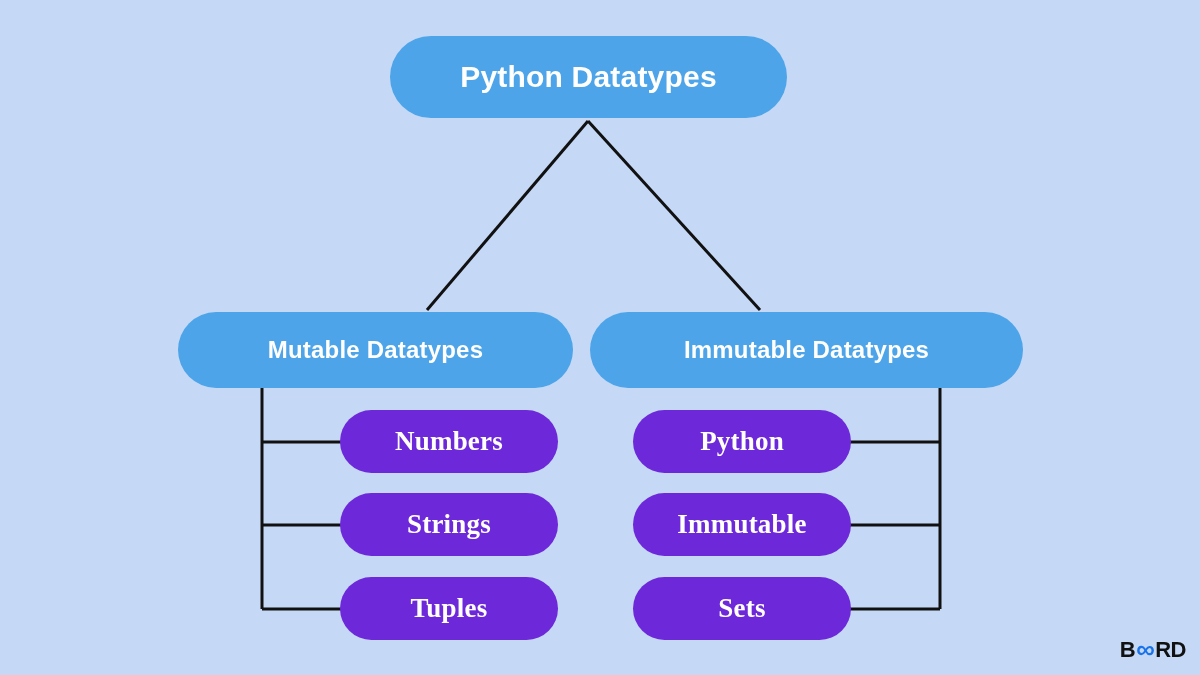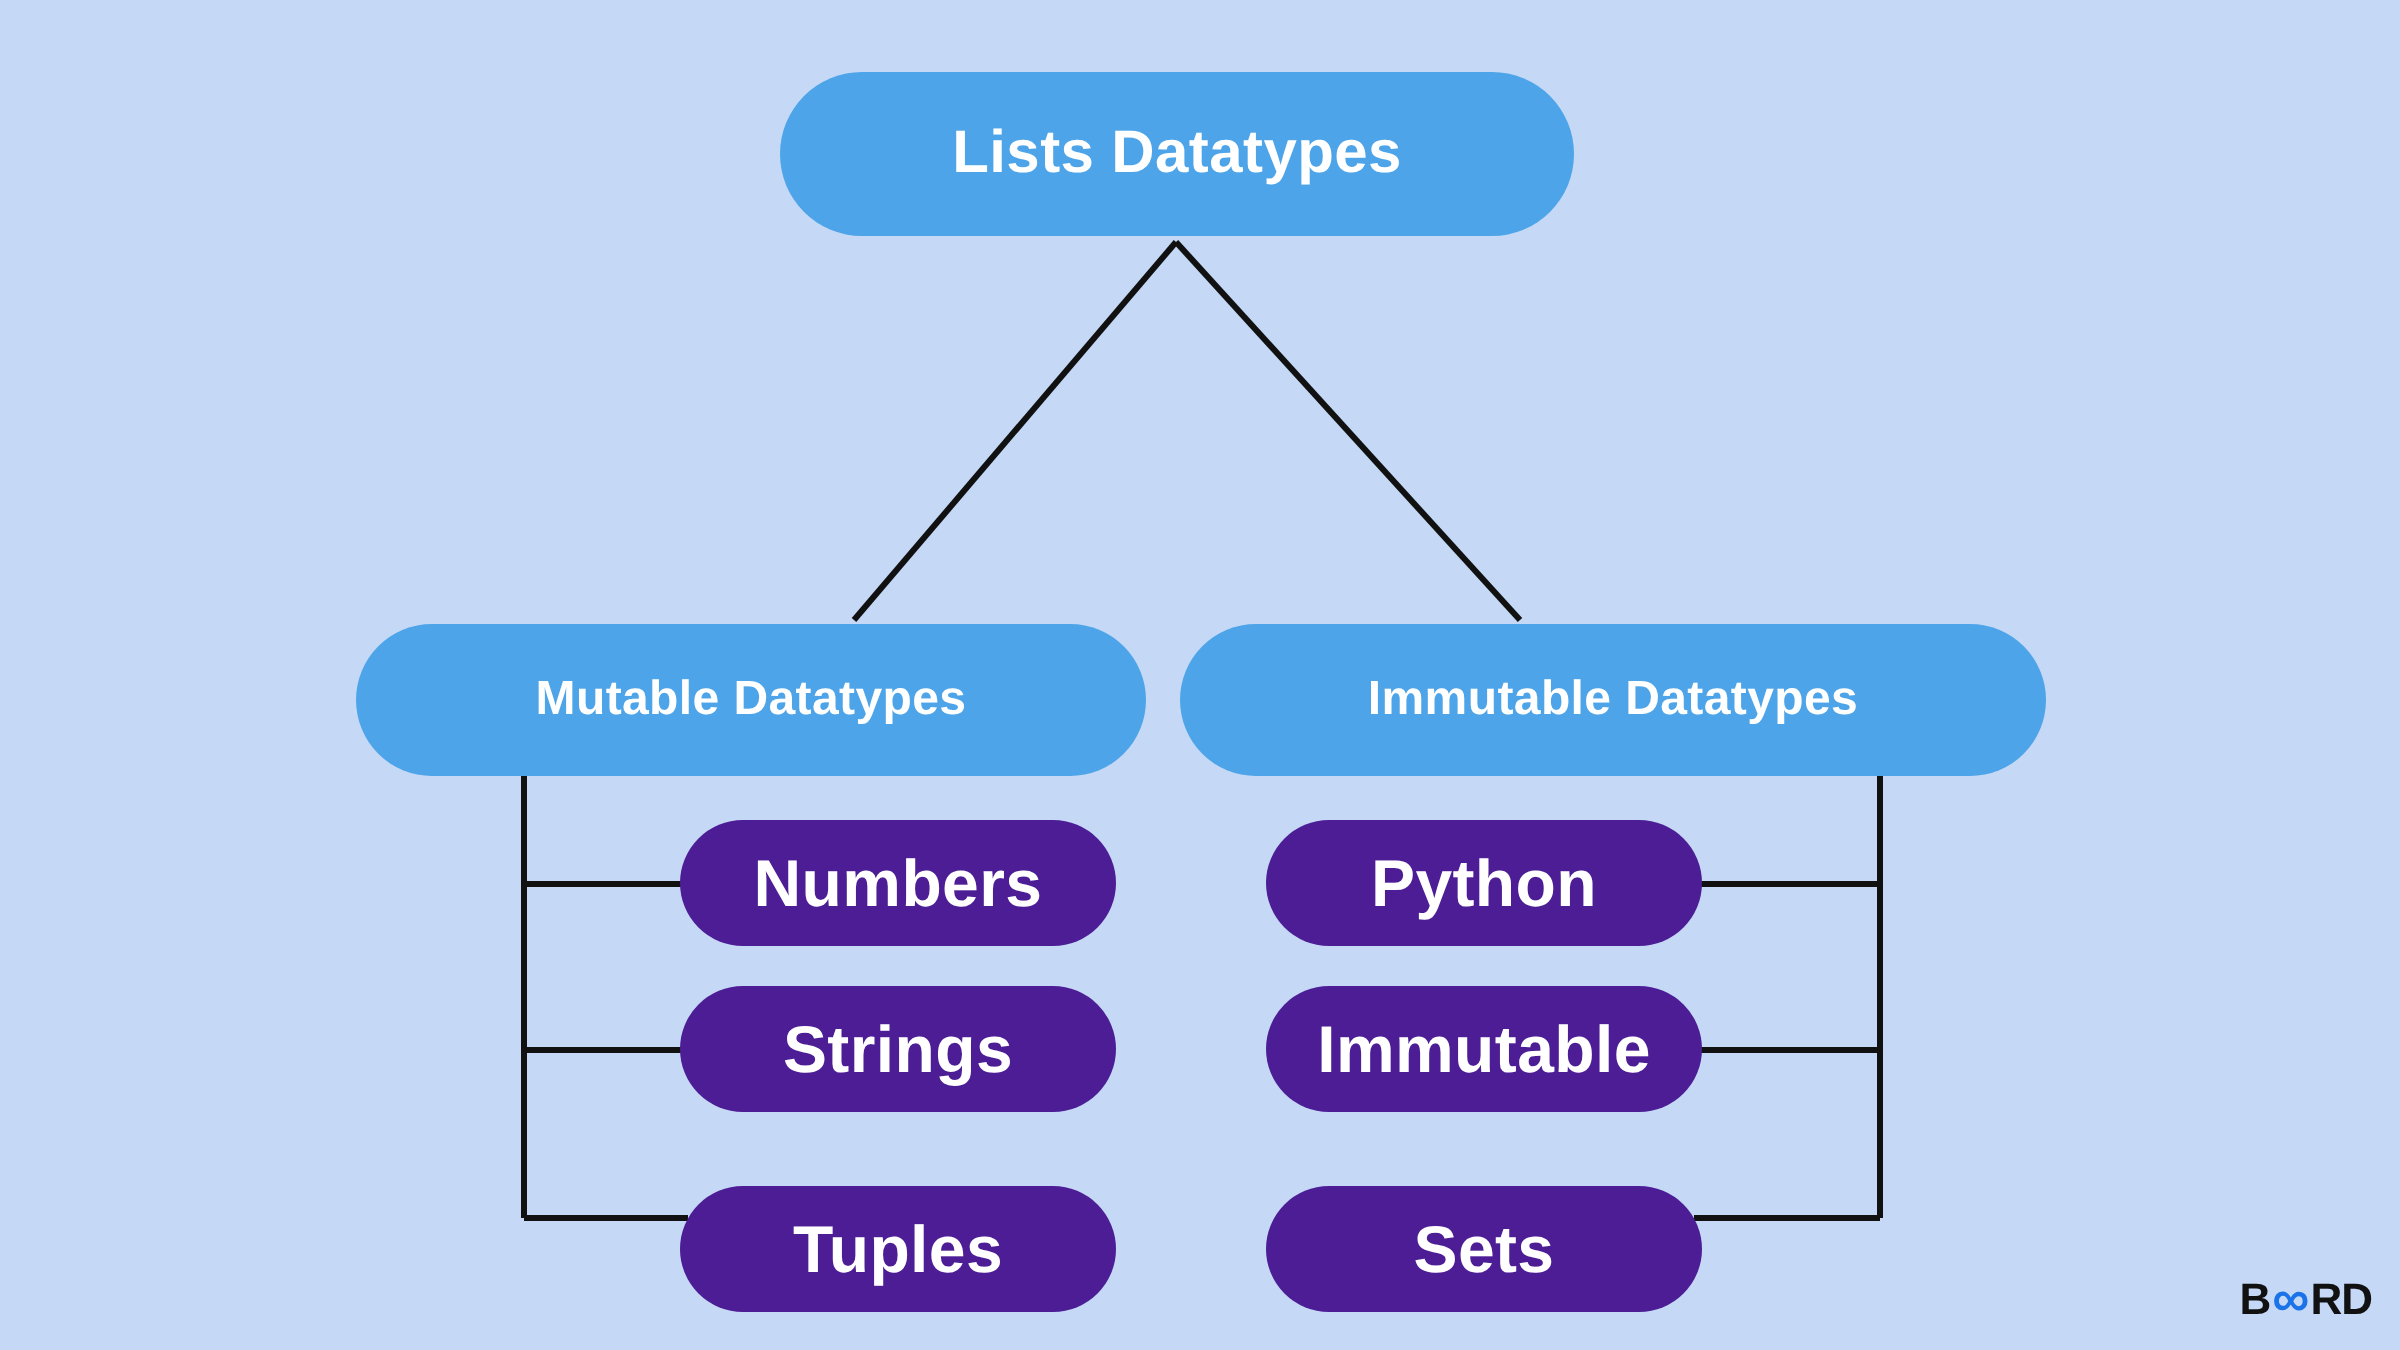--- a/index.html
+++ b/index.html
@@ -50,29 +50,30 @@
   }
   .node.branch {
     background: #4da4e8;
     top: 312px;
     height: 76px;
     font-size: 24px;
   }
   .node.branch.left  { left: 178px; width: 395px; }
   .node.branch.right { left: 590px; width: 433px; text-align: center; }
   .node.leaf {
-    background: #4c1d95;
+    background: #6d28d9;
     height: 63px;
-    font-size: 33px;
+    font-size: 27px;
+    font-family: Liberation Serif, serif;
   }
   .node.leaf.col-left  { left: 340px; width: 218px; }
   .node.leaf.col-right { left: 633px; width: 218px; }
   .row-1 { top: 410px; }
   .row-2 { top: 493px; }
-  .row-3 { top: 577px; margin-top: 16px; }
+  .row-3 { top: 577px; }
 
   #logo {
     position: absolute;
     right: 14px;
     bottom: 12px;
     display: flex;
     align-items: center;
     z-index: 3;
   }
   #logo .logo-text {
@@ -108,21 +109,21 @@
     <line x1="262" y1="442" x2="344" y2="442" stroke="#111111" stroke-width="3"></line>
     <line x1="262" y1="525" x2="344" y2="525" stroke="#111111" stroke-width="3"></line>
     <line x1="262" y1="609" x2="344" y2="609" stroke="#111111" stroke-width="3"></line>
 
     <line x1="940" y1="388" x2="940" y2="609" stroke="#111111" stroke-width="3"></line>
     <line x1="847" y1="442" x2="940" y2="442" stroke="#111111" stroke-width="3"></line>
     <line x1="847" y1="525" x2="940" y2="525" stroke="#111111" stroke-width="3"></line>
     <line x1="847" y1="609" x2="940" y2="609" stroke="#111111" stroke-width="3"></line>
   </svg>
 
-  <div class="node root">Lists Datatypes</div>
+  <div class="node root">Python Datatypes</div>
 
   <div class="node branch left">Mutable Datatypes</div>
 
   <div class="node branch right">Immutable Datatypes</div>
 
   <div class="node leaf col-left row-1">Numbers</div>
   <div class="node leaf col-left row-2">Strings</div>
   <div class="node leaf col-left row-3">Tuples</div>
 
   <div class="node leaf col-right row-1">Python</div>

